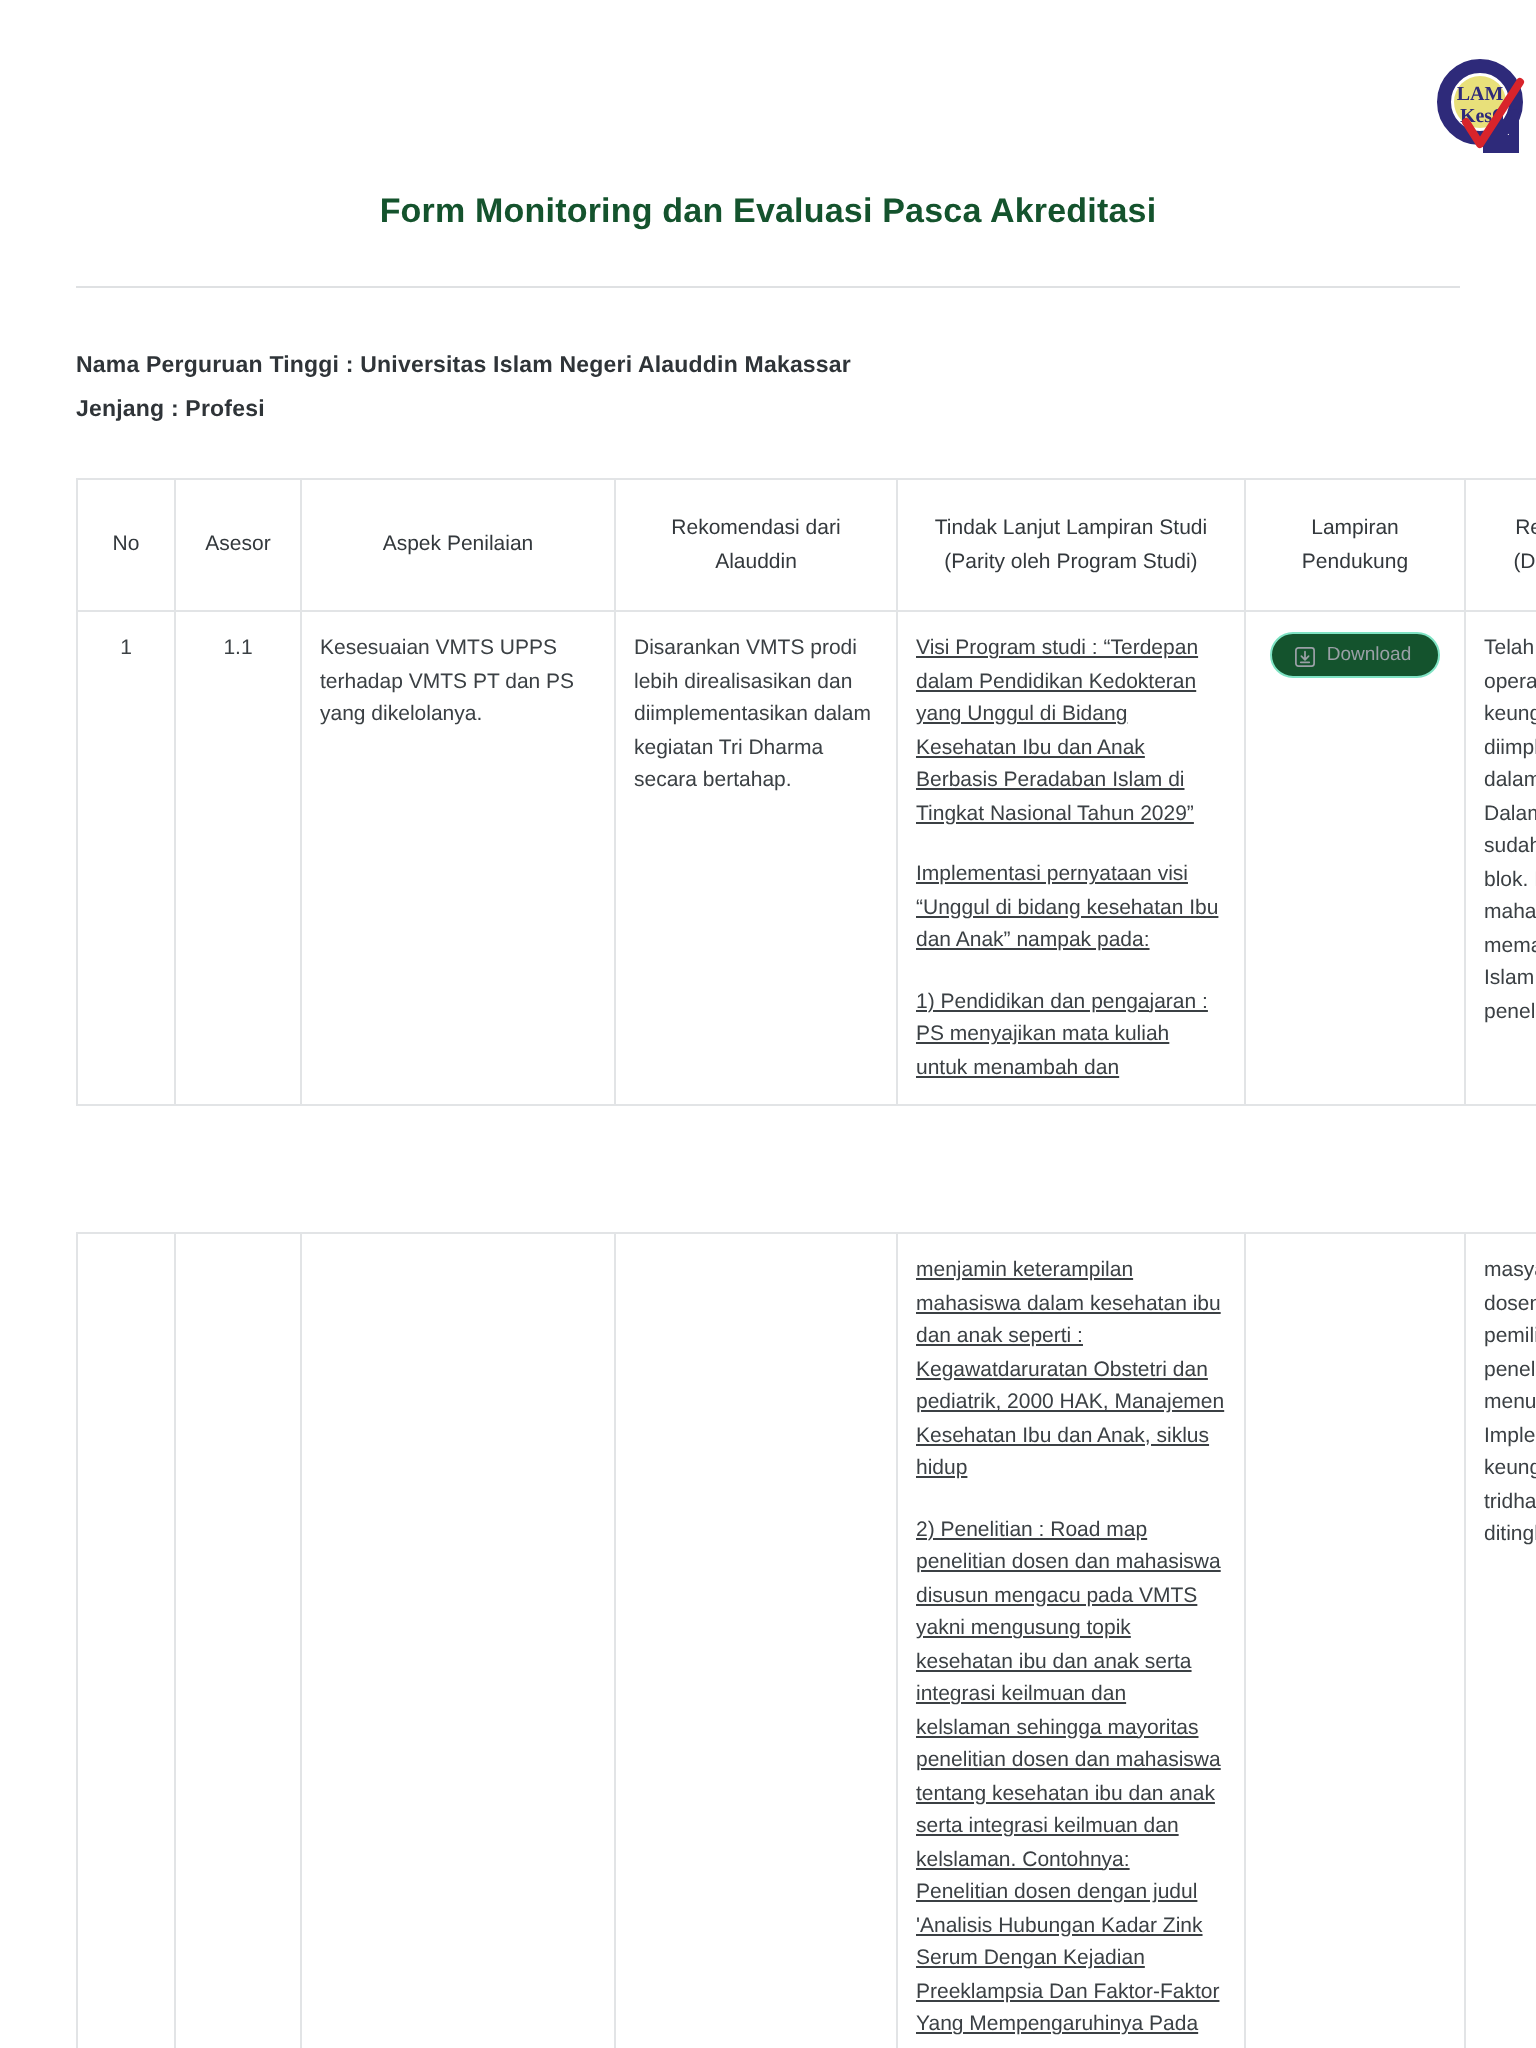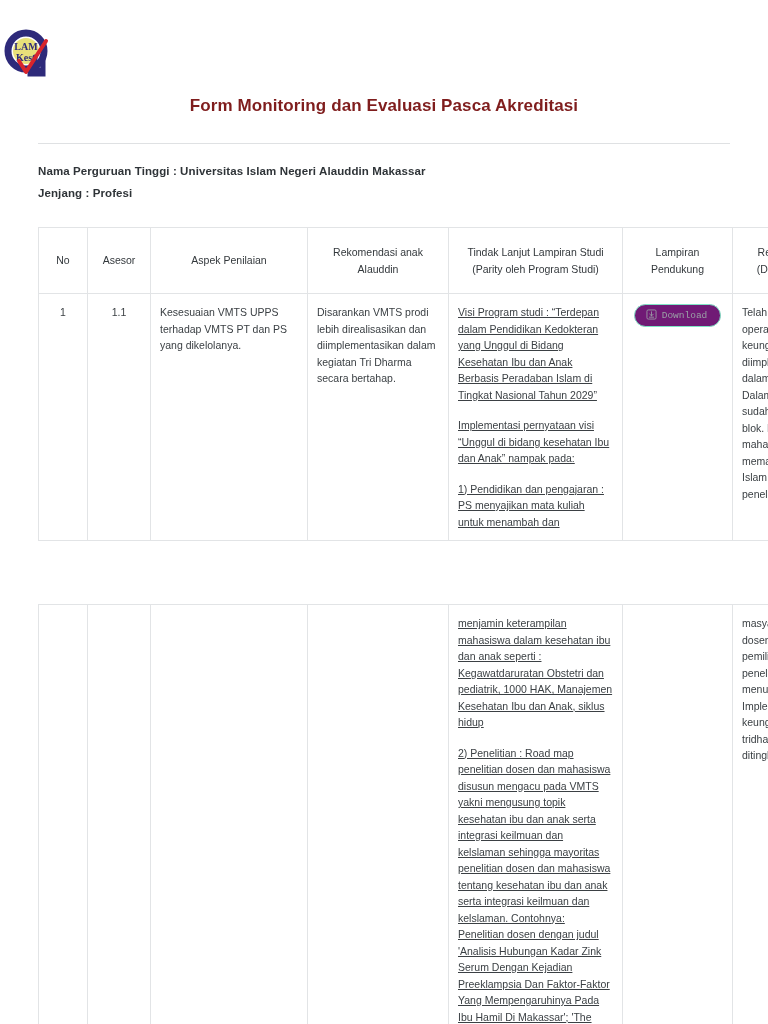--- a/index.html
+++ b/index.html
@@ -23,46 +23,46 @@
     box-sizing: border-box;
   }
 
   
   .doc-header {
     padding-top: 26px;
     text-align: center;
   }
   .logo-wrap {
     display: flex;
-    justify-content: flex-start;
+    justify-content: flex-end;
     align-items: center;
     height: 54px;
   }
   .logo {
     width: 54px;
     height: 52px;
     position: relative;
   }
   .doc-title {
     margin-top: 16px;
     font-size: 17px;
     font-weight: bold;
     letter-spacing: 0.1px;
-    color: #7f1d1d;
+    color: #14532d;
   }
 
   .rule {
     margin: 27px 38px 0 38px;
     height: 1px;
     background: #dfe1e3;
   }
 
   
   .meta {
-    margin: 16px 38px 0 38px;
+    margin: 28px 38px 0 38px;
     font-size: 11.5px;
     font-weight: bold;
     color: #2f3438;
     line-height: 22px;
     letter-spacing: 0.1px;
   }
   .meta div { white-space: nowrap; }
 
   
   .tbl-wrap {
@@ -101,31 +101,30 @@
 
   td.center { text-align: center; }
   td.c-lamp { text-align: center; padding-top: 12px; }
 
   .cell-p { margin: 0 0 14px 0; text-decoration: underline; }
   .cell-p:last-child { margin-bottom: 0; }
 
   
   .download-btn {
     display: inline-flex;
-    align-items: flex-start;
+    align-items: flex-end;
     gap: 5px;
     border: 1.5px solid #7fe3c4;
     border-radius: 14px;
     padding: 4px 13px 4px 11px;
-    background: #701a75;
+    background: #14532d;
     color: #9aa0a6;
     font-size: 9.5px;
     line-height: 13px;
     white-space: nowrap;
-    font-family: Liberation Mono, monospace;
   }
   .dl-icon { display: inline-block; width: 11px; height: 11px; }
 
   
   .page-gap {
     height: 40px;
     background: #ffffff;
   }
   table.cont-table td { border-top: 1px solid #e2e4e6; }
 
@@ -160,21 +159,21 @@
   </div>
 
   <div class="tbl-wrap">
     <table class="form-table">
       <thead>
         <tr>
           <th class="c-no">No</th>
           <th class="c-butir">Asesor</th>
           <th class="c-aspek">Aspek Penilaian</th>
           <th class="c-rekom">
-            <div>Rekomendasi anak</div>
+            <div>Rekomendasi dari</div>
             <div>Alauddin</div>
           </th>
           <th class="c-tindak">
             <div>Tindak Lanjut Lampiran Studi</div>
             <div>(Parity oleh Program Studi)</div>
           </th>
           <th class="c-lamp">
             <div>Lampiran</div>
             <div>Pendukung</div>
           </th>
@@ -217,21 +216,21 @@
 
   <div class="tbl-wrap">
     <table class="form-table cont-table">
       <tbody>
         <tr>
           <td class="c-no empty-cell" style="width:30px;"></td>
           <td class="c-butir empty-cell" style="width:44px;"></td>
           <td class="c-aspek empty-cell" style="width:138px;"></td>
           <td class="c-rekom empty-cell" style="width:122px;"></td>
           <td style="width:155px;">
-            <p class="cell-p">menjamin keterampilan mahasiswa dalam kesehatan ibu dan anak seperti : Kegawatdaruratan Obstetri dan pediatrik, 1000 HAK, Manajemen Kesehatan Ibu dan Anak, siklus hidup</p>
+            <p class="cell-p">menjamin keterampilan mahasiswa dalam kesehatan ibu dan anak seperti : Kegawatdaruratan Obstetri dan pediatrik, 2000 HAK, Manajemen Kesehatan Ibu dan Anak, siklus hidup</p>
             <p class="cell-p">2) Penelitian : Road map penelitian dosen dan mahasiswa disusun mengacu pada VMTS yakni mengusung topik kesehatan ibu dan anak serta integrasi keilmuan dan kelslaman sehingga mayoritas penelitian dosen dan mahasiswa tentang kesehatan ibu dan anak serta integrasi keilmuan dan kelslaman. Contohnya: Penelitian dosen dengan judul 'Analisis Hubungan Kadar Zink Serum Dengan Kejadian Preeklampsia Dan Faktor-Faktor Yang Mempengaruhinya Pada Ibu Hamil Di Makassar'; 'The Relationship Between Gestational Age, Parity, Nutritional Status with the</p>
           </td>
           <td class="c-lamp empty-cell" style="width:91px;"></td>
           <td style="width:114px;">masyarakat mengajak dosen agama, dan pemilihan lokasi penelitian yang menunjang. Implementasi keunggulan pada tridharma dapat lebih ditingkatkan.</td>
         </tr>
       </tbody>
     </table>
   </div>
 
 </div>

